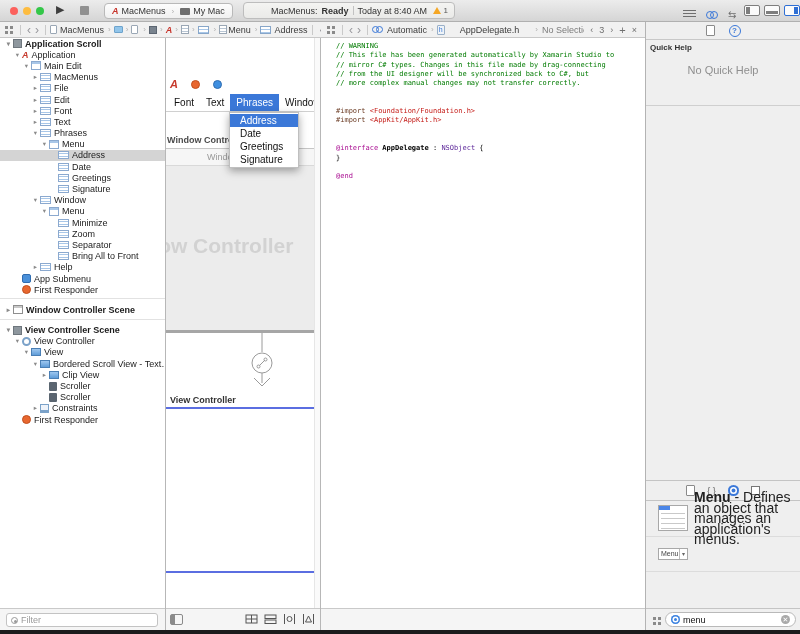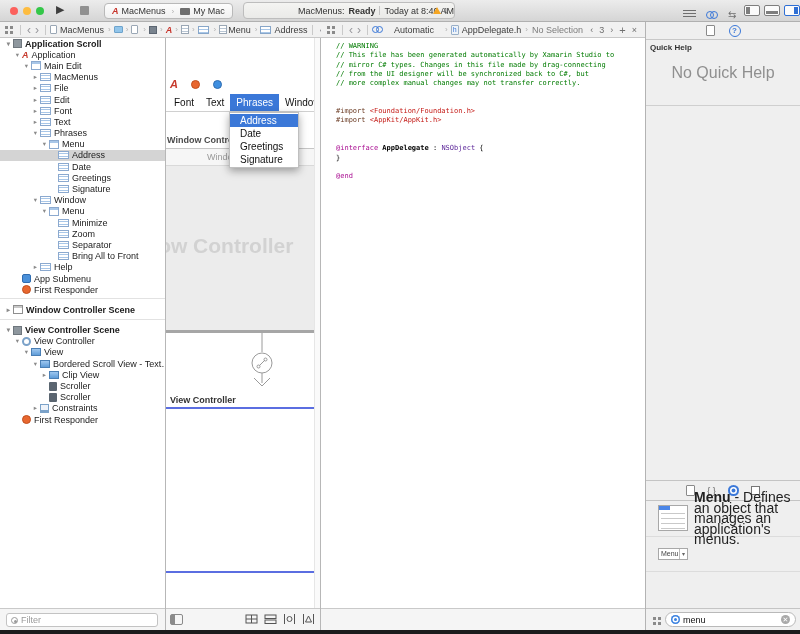--- a/index.html
+++ b/index.html
@@ -3,21 +3,21 @@
 <meta charset="utf-8">
 <style>
 *{box-sizing:border-box;margin:0;padding:0}
 html,body{width:800px;height:634px;overflow:hidden;font-family:"Liberation Sans",sans-serif;background:#fff;position:relative}
 
 #toolbar{position:absolute;left:0;top:0;width:800px;height:22px;background:linear-gradient(#ececec,#d5d5d5);border-bottom:1px solid #b0b0b0}
 .tl{position:absolute;top:7px;width:8px;height:8px;border-radius:50%}
 #play{position:absolute;left:56px;top:3px;font-size:11px;color:#3e3e3e}
 #stop{position:absolute;left:80px;top:6px;width:9px;height:9px;background:#919191;border-radius:1px}
 #scheme{position:absolute;left:104px;top:3px;height:16px;display:flex;align-items:center;gap:3px;padding:0 7px;background:linear-gradient(#fdfdfd,#f0f0f0);border:1px solid #b9b9b9;border-radius:4px;font-size:9px;color:#333}
-#status{position:absolute;left:243px;top:2px;width:212px;height:17px;background:linear-gradient(#f4f4f2,#eaeae8);border:1px solid #bdbdbd;border-radius:4px;font-size:9px;color:#333;display:flex;align-items:center;justify-content:flex-end;gap:4px}
+#status{position:absolute;left:243px;top:2px;width:212px;height:17px;background:linear-gradient(#f4f4f2,#eaeae8);border:1px solid #bdbdbd;border-radius:4px;font-size:9px;color:#333;display:flex;align-items:center;justify-content:center;gap:4px}
 .statbar{width:1px;height:9px;background:#c2c2c2}
 .warn-tri{width:0;height:0;border-left:5px solid transparent;border-right:5px solid transparent;border-bottom:9px solid #f5a623;display:inline-block}
 #status .warn-wrap{position:absolute;right:6px;top:3px;display:flex;gap:2px;align-items:center}
 #modes{position:absolute;left:683px;top:5px;display:flex;gap:10px;align-items:center}
 .ic-lines{width:13px;height:9px;background:repeating-linear-gradient(to bottom,#6f6f6f 0 1px,transparent 1px 3px)}
 .ring{width:8px;height:8px;border:1.5px solid #3b78d8;border-radius:50%;display:inline-block}
 .ring+.ring{margin-left:-4px}
 .ic-arrows{font-size:10px;color:#6f6f6f;line-height:9px}
 #panels{position:absolute;left:744px;top:5px;display:flex;gap:4px}
 .pbtn{width:16px;height:11px;border:1px solid #7e7e7e;border-radius:2px;background:#fbfbfb;position:relative}
@@ -98,21 +98,21 @@
 #code{position:absolute;left:321px;top:38px;width:324px;height:570px;background:#fff;overflow:hidden}
 #code pre{font-family:"DejaVu Sans Mono",monospace;font-size:7px;line-height:9.3px;padding:4px 0 0 15px;color:#000}
 .c-com{color:#007b00}.c-pre{color:#6a3a22}.c-str{color:#c41a16}.c-kw{color:#a90d91}.c-cls{color:#5c2699}.c-decl{font-weight:bold}
 #code-bottom{position:absolute;left:321px;top:608px;width:324px;height:22px;background:#f5f5f5;border-top:1px solid #c9c9c9}
 
 #inspector{position:absolute;left:645px;top:22px;width:155px;height:608px;background:#efefef;border-left:1px solid #b3b3b3}
 #insp-tabs{height:18px;border-bottom:1px solid #c8c8c8;display:flex;align-items:center;justify-content:center;gap:14px}
 .ic-doc{width:9px;height:11px;background:#fff;border:1px solid #8a8a8a;border-radius:1px}
 .ic-qmark{width:12px;height:12px;border:1.5px solid #3b78d8;border-radius:50%;color:#3b78d8;font-size:8px;font-weight:bold;text-align:center;line-height:10px}
 #qh-title{position:absolute;left:4px;top:21px;font-size:8px;font-weight:bold;color:#333}
-#qh-empty{position:absolute;left:0;top:42px;width:100%;text-align:center;font-size:16px;color:#8f8f8f}
+#qh-empty{position:absolute;left:0;top:42px;width:100%;text-align:center;font-size:11px;color:#8f8f8f}
 .insp-div{position:absolute;left:0;top:83px;width:100%;border-top:1px solid #cfcfcf}
 #lib-tabs{position:absolute;left:0;top:458px;width:100%;height:21px;border-top:1px solid #c4c4c4;border-bottom:1px solid #c4c4c4;display:flex;align-items:center;justify-content:center;gap:12px}
 .ic-braces{font-size:9px;color:#666;line-height:10px}
 .ic-objlib{width:11px;height:11px;border-radius:50%;background:#3b78d8;box-shadow:inset 0 0 0 2px #3b78d8,inset 0 0 0 3.5px #fff}
 .ic-media{width:9px;height:9px;border:1px solid #777;background:#fff}
 #lib-list{position:absolute;left:0;top:479px;width:100%}
 .lib-item{display:flex;align-items:center;height:35.6px;border-bottom:1px solid #dcdcdc;padding:2px 4px 2px 6px}
 .lib-item.sel{background:#e2e2e2}
 .lib-icon-cell{width:42px;flex:none;display:flex;justify-content:center}
 .lib-text{font-size:14px;line-height:10.5px;color:#222}
@@ -207,24 +207,24 @@
   <div id="jb-right-items" style="display:flex;align-items:center">
       <span class="grid4"></span>
       <span class="jb-bar"></span>
       <span class="chev">‹</span>
       <span class="chev">›</span>
       <span class="jb-bar"></span>
       <span class="jb-counter">
         <i></i>
         <i></i>
       </span>
-      <span style="margin: 0px 8px;">Automatic</span>
+      <span style="margin: 0px 1px;">Automatic</span>
       <span class="jb-sep">›</span>
       <span class="jb-h">h</span>
-      <span style="margin: 0px 1px;">AppDelegate.h</span>
+      <span style="margin: 0px 13px;">AppDelegate.h</span>
       <span class="jb-sep">›</span>
       <span class="muted" style="margin: 0px 1px;">No Selection</span>
     </div>
   <div id="jb-right-nav">
     <span>‹</span>
     <span>3</span>
     <span>›</span>
     <span style="font-size:11px">+</span>
     <span>×</span>
   </div>

